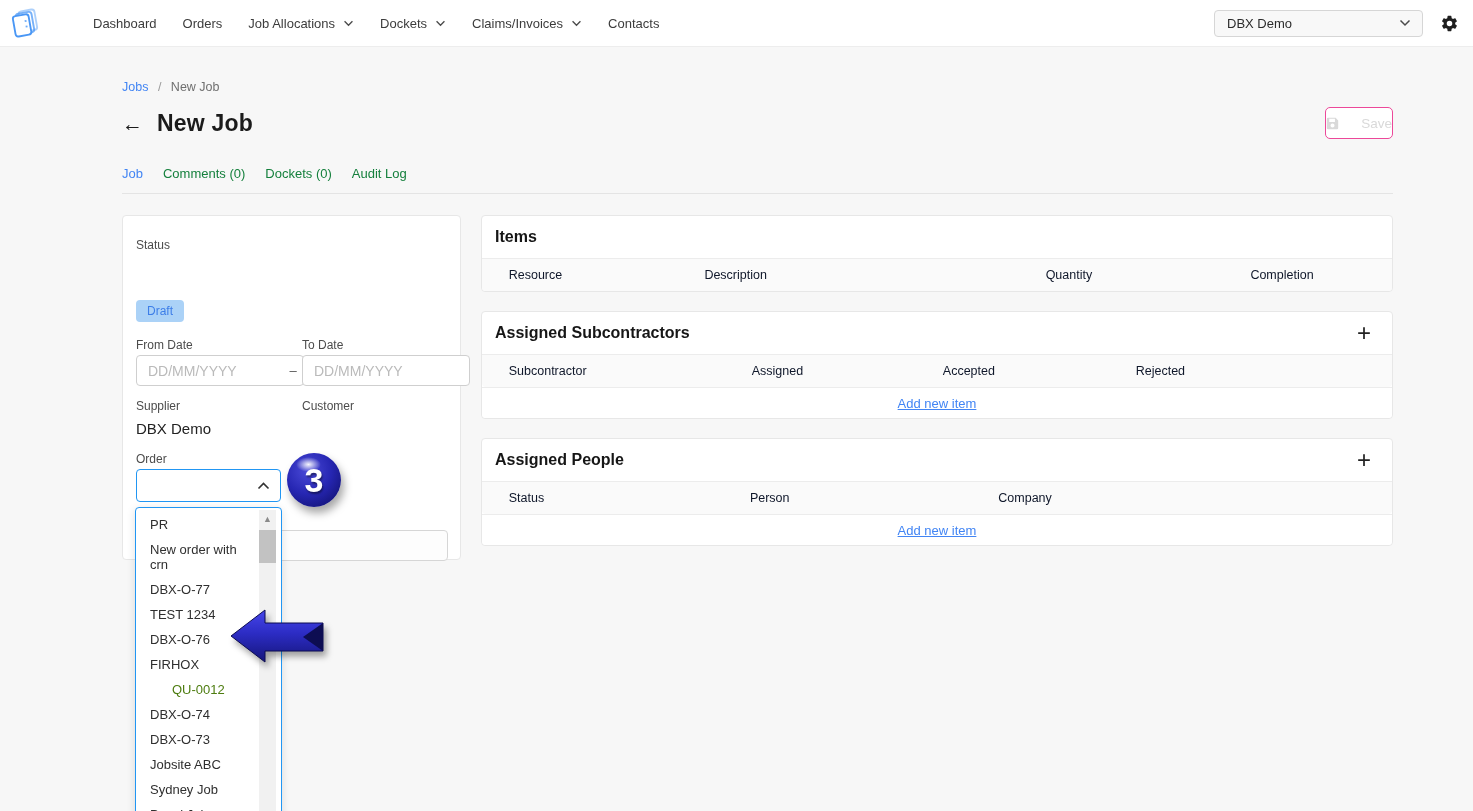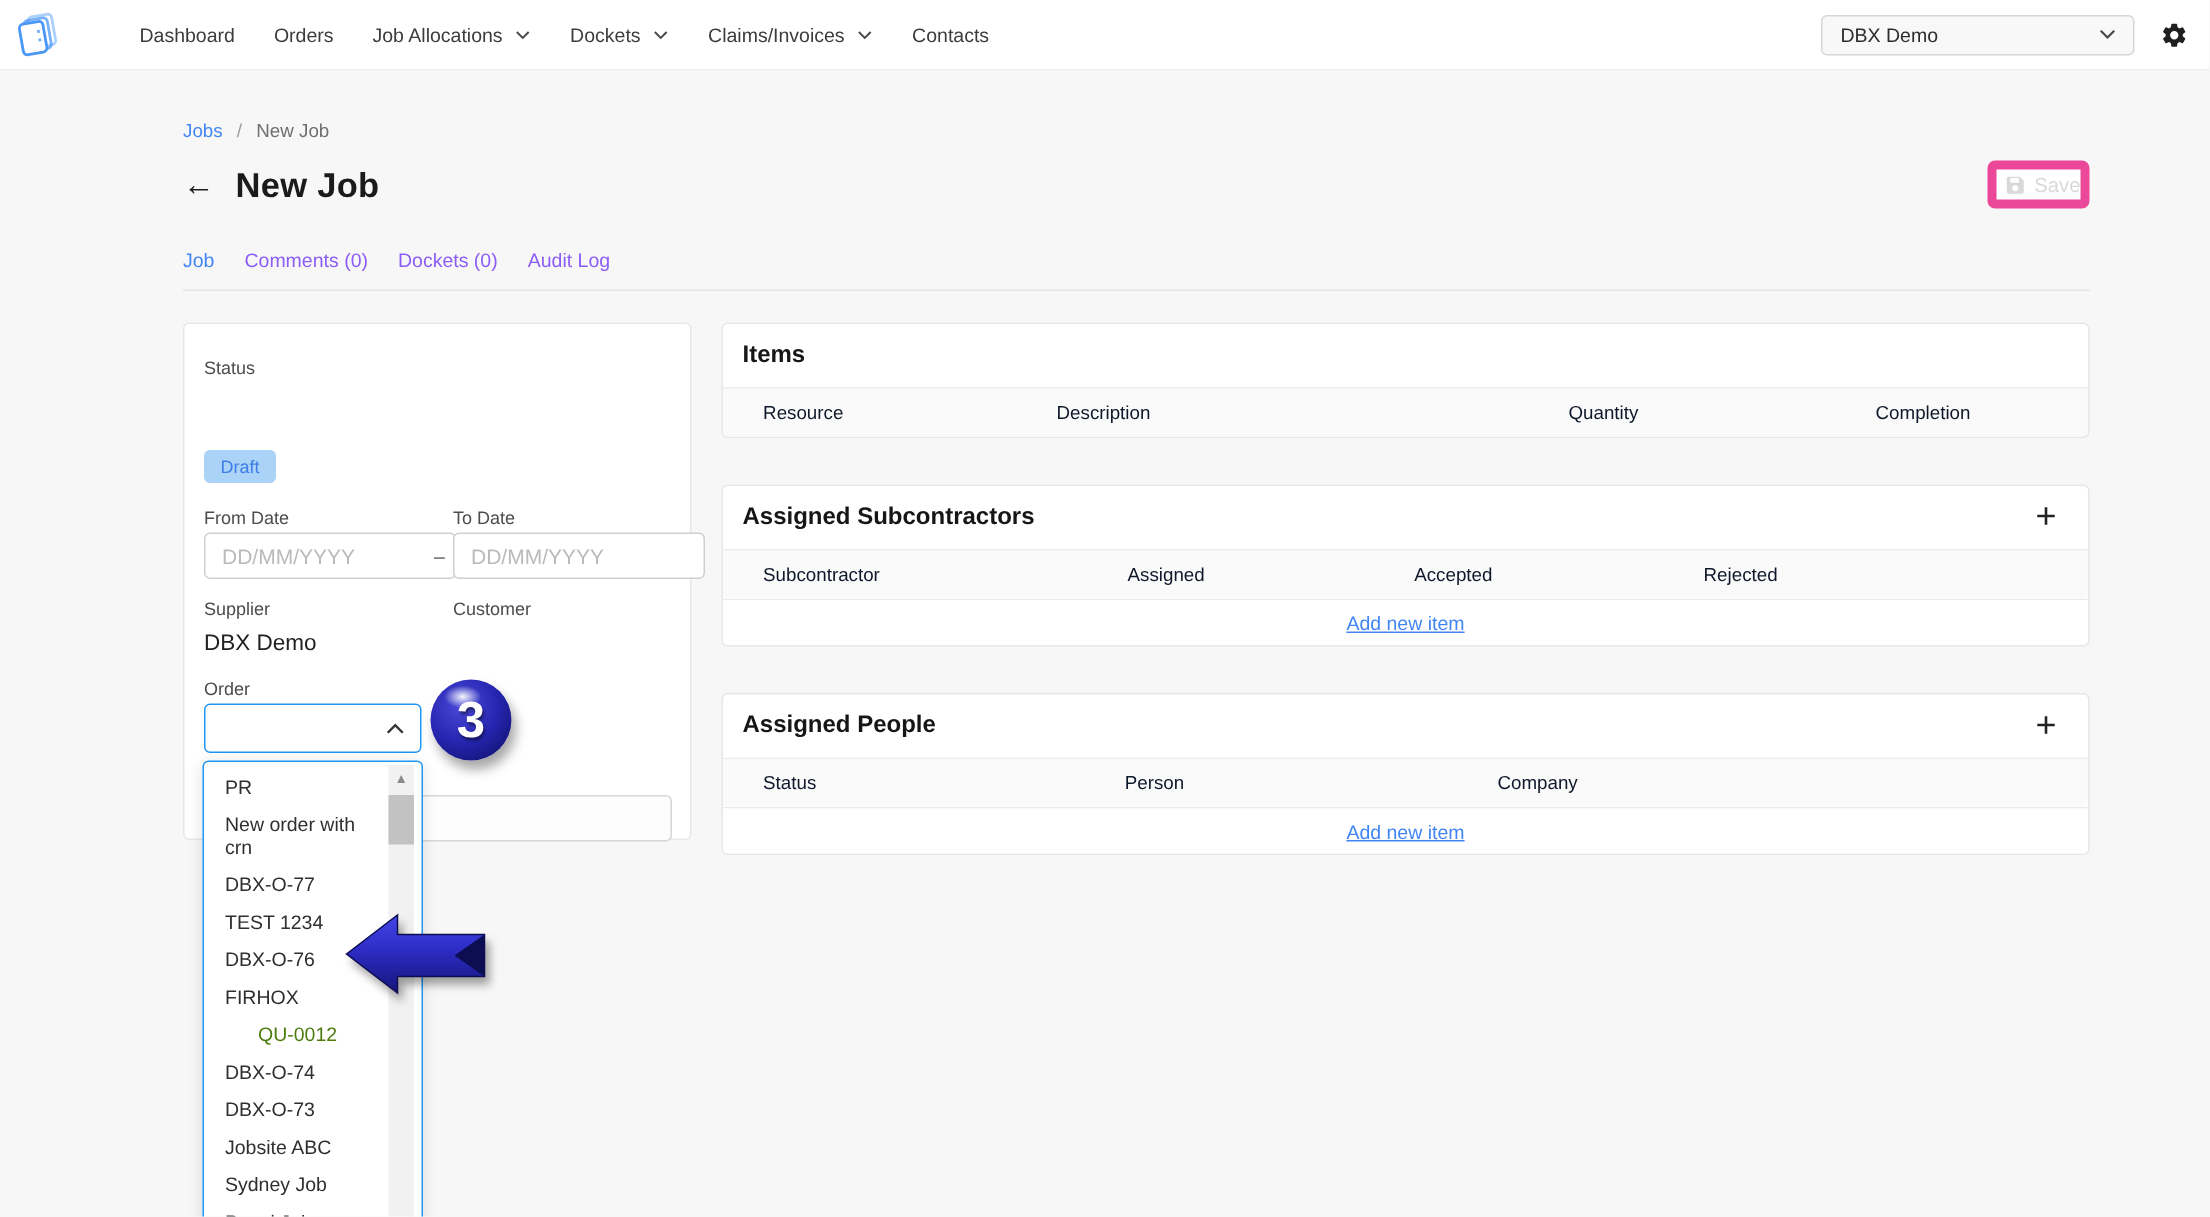--- a/index.html
+++ b/index.html
@@ -34,33 +34,33 @@
   .content { padding:0 80px 0 122px; }
   .breadcrumb { padding-top:33px; font-size:12.5px; }
   .breadcrumb a { color:#4285f4; text-decoration:none; cursor:pointer; }
   .breadcrumb .sep { color:#9a9a9a; margin:0 6px; }
   .breadcrumb .cur { color:#6f6f6f; }
 
   .title-row { margin-top:13px; display:flex; align-items:center; }
   .back { font-size:21px; margin-right:14px; color:#1b1b1b; cursor:pointer; line-height:1; }
   h1 { font-size:23px; font-weight:600; color:#1b1b1b; letter-spacing:.2px; }
   .save-btn {
-    margin-left:auto; width:68px; height:32px; background:#fff; border:6px solid #ec4899; border-radius:5px;
-    color:#d9d9d9; font-size:13.5px; display:flex; align-items:center; justify-content:flex-end; gap:6px;
+    margin-left:auto; width:68px; height:32px; background:#fff; border:1px solid #ec4899; border-radius:5px;
+    color:#d9d9d9; font-size:13.5px; display:flex; align-items:center; justify-content:space-between; gap:6px;
     font-family:inherit;
   }
   .save-btn svg { width:13px; height:13px; }
 
   .tabs { margin-top:27px; display:flex; border-bottom:1px solid #e4e4e4; padding-bottom:12px; }
-  .tab { margin-right:20px; font-size:13px; color:#8b5cf6; cursor:pointer; }
+  .tab { margin-right:20px; font-size:13px; color:#15803d; cursor:pointer; }
   .tab.active { color:#4285f4; }
 
   .main-grid { margin-top:21px; display:flex; gap:20px; align-items:flex-start; }
   .left-col { width:339px; flex:none; }
-  .right-col { flex:1; display:flex; flex-direction:column; gap:31px; }
+  .right-col { flex:1; display:flex; flex-direction:column; gap:19px; }
 
   .card { background:#fff; border:1px solid #e7e7e7; border-radius:4px; }
 
   
   .form-card { height:345px; padding:22px 14px 0 13px; position:relative; }
   .field-label { font-size:12px; color:#4c4c4c; line-height:14px; margin-bottom:8px; }
   .badge {
     display:inline-block; background:#abd2f7; color:#3d7ee8; font-size:12px;
     padding:4px 11px; border-radius:4px; margin-bottom:16px;margin-top:40px;
   }

